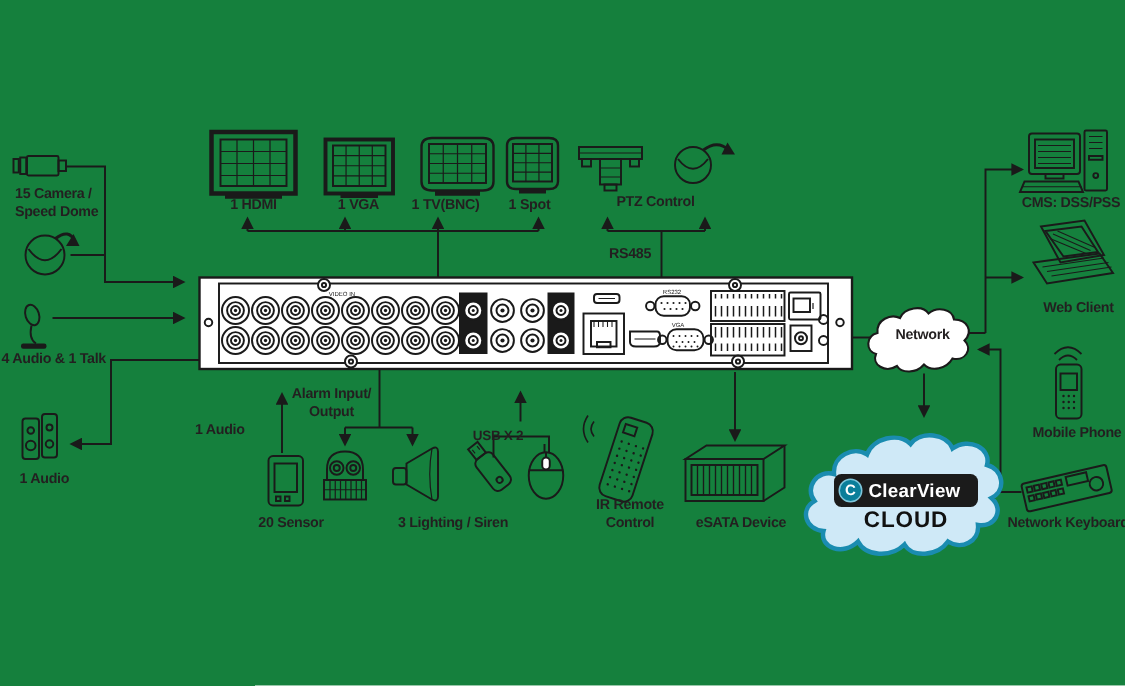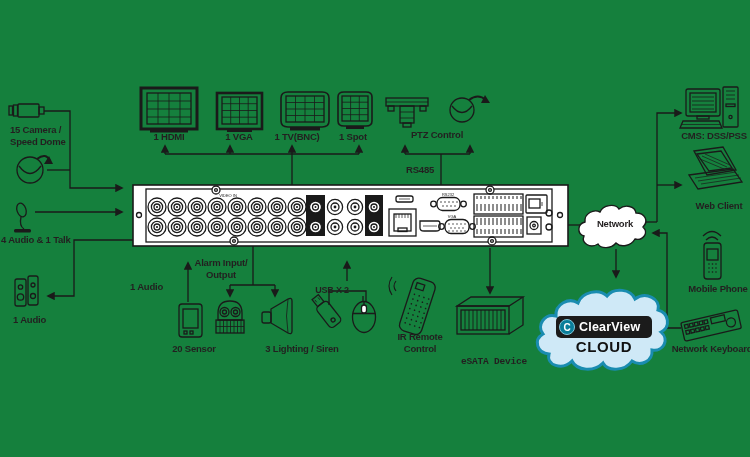--- a/index.html
+++ b/index.html
@@ -375,21 +375,21 @@
 <div class="lbl c" style="left:437px;top:129px;">PTZ Control</div>
 <div class="lbl" style="left:406px;top:164px;">RS485</div>
 
 <div class="lbl c" style="left:221px;top:257px;">Alarm Input/
 Output</div>
 <div class="lbl c" style="left:194px;top:343px;">20 Sensor</div>
 <div class="lbl c" style="left:254px;top:343px;margin-left:48px;">3 Lighting / Siren</div>
 <div class="lbl c" style="left:332px;top:285px;font-size:9px;">USB X 2</div>
 <div class="lbl c" style="left:420px;top:331px;">IR Remote
 Control</div>
-<div class="lbl c" style="left:494px;top:356px;font-family:Liberation Mono, monospace;">eSATA Device</div>
+<div class="lbl c" style="left:494px;top:343px;">eSATA Device</div>
 
 <div class="lbl c netword" style="left:615px;top:218px;">Network</div>
 <div class="lbl c" style="left:714px;top:130px;">CMS: DSS/PSS</div>
 <div class="lbl c" style="left:719px;top:200px;">Web Client</div>
 <div class="lbl c" style="left:718px;top:283px;">Mobile Phone</div>
 <div class="lbl c" style="left:712px;top:343px;">Network Keyboard</div>
 
 <div class="pill">
   <span class="logo">C</span>
   <span class="brand">ClearView</span>

